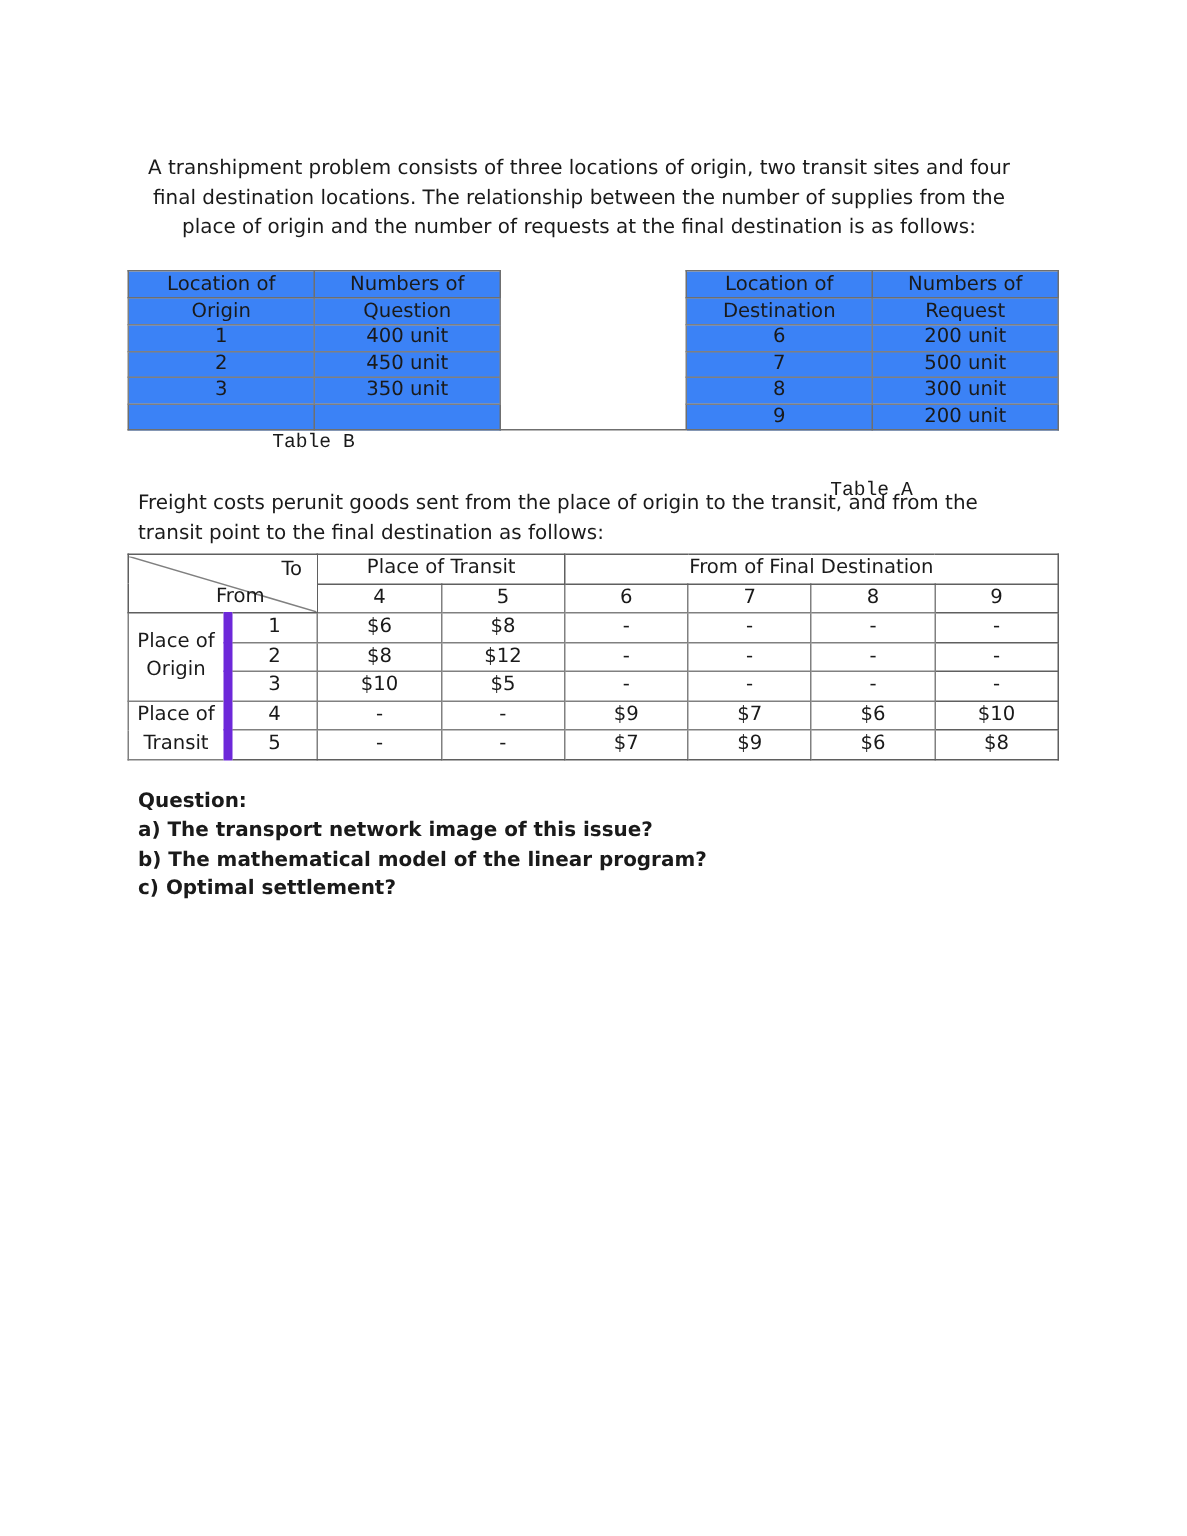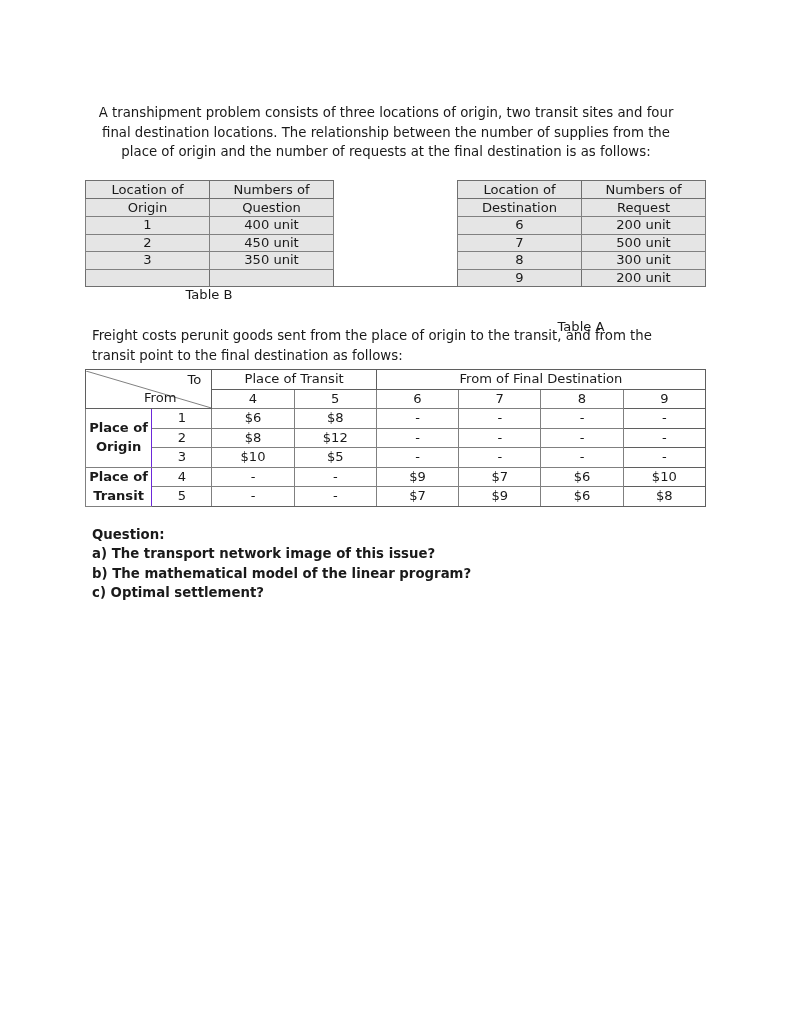--- a/index.html
+++ b/index.html
@@ -58,21 +58,21 @@
     font-size: 13.1px;
     color: #1a1a1a;
   }
   table.sd td {
     height: 16.6px;
     padding: 0;
     text-align: center;
     vertical-align: middle;
     line-height: 16.6px;
     border: 1px solid #808080;
-    background: #e5e5e5;
+    background: #3b82f6;
   }
   table.sd td.hd {
     height: 17px;
     line-height: 17px;
   }
   table.sd td.hd-b {
     border-bottom: 1px solid #808080;
   }
   table.sd td.no-top { border-top: none; }
   
@@ -94,20 +94,21 @@
   .col-gap { width: 124px; }
 
   
   #caption-row {
     position: absolute;
     left: 85px;
     top: 287px;
     width: 620px;
     height: 18px;
     font-size: 13.1px;
+    font-family: Liberation Mono, monospace;
   }
   #caption-b {
     position: absolute;
     left: 0px;
     top: 0px;
     width: 248px;
     text-align: center;
   }
   #caption-a {
     position: absolute;
@@ -138,23 +139,22 @@
     line-height: 18.5px;
     text-align: center;
     vertical-align: middle;
     border: 1px solid #808080;
     background: #ffffff;
     white-space: nowrap;
   }
   table.cost td.outer { border-color: #5f5f5f; }
   table.cost td.grp {
     
-    border-right: 1px solid #6d28d9;
+    border-right: 6px solid #6d28d9;
     line-height: 18.5px;
-    font-weight: bold;
   }
   table.cost td.grp span { display: block; }
   table.cost td.thick-top { border-top: 1px solid #5f5f5f; }
   table.cost td.thick-bottom { border-bottom: 1px solid #5f5f5f; }
 
   .c-grp   { width: 66px; }
   .c-node  { width: 60px; }
   .c-data  { width: 82px; }
 
   

